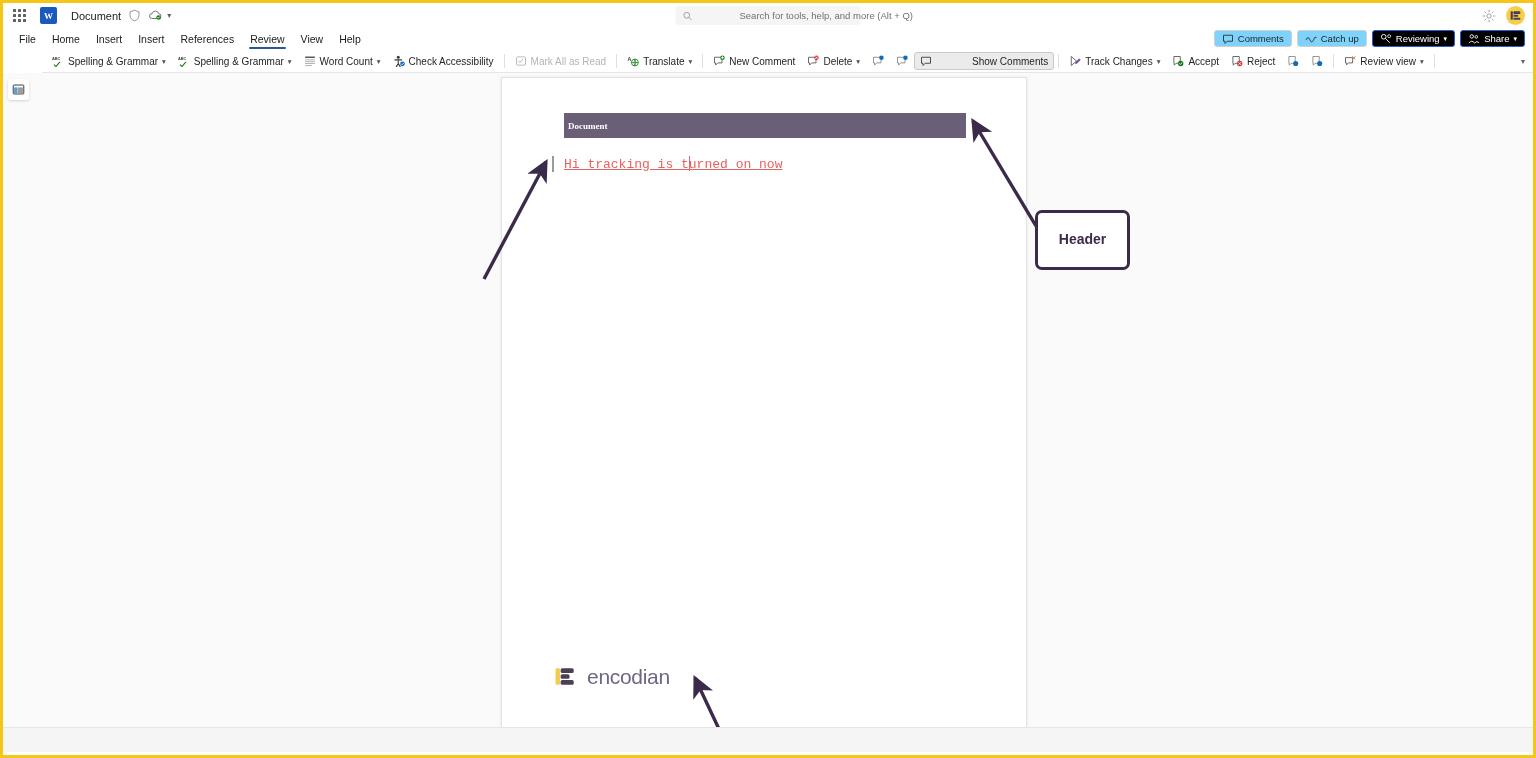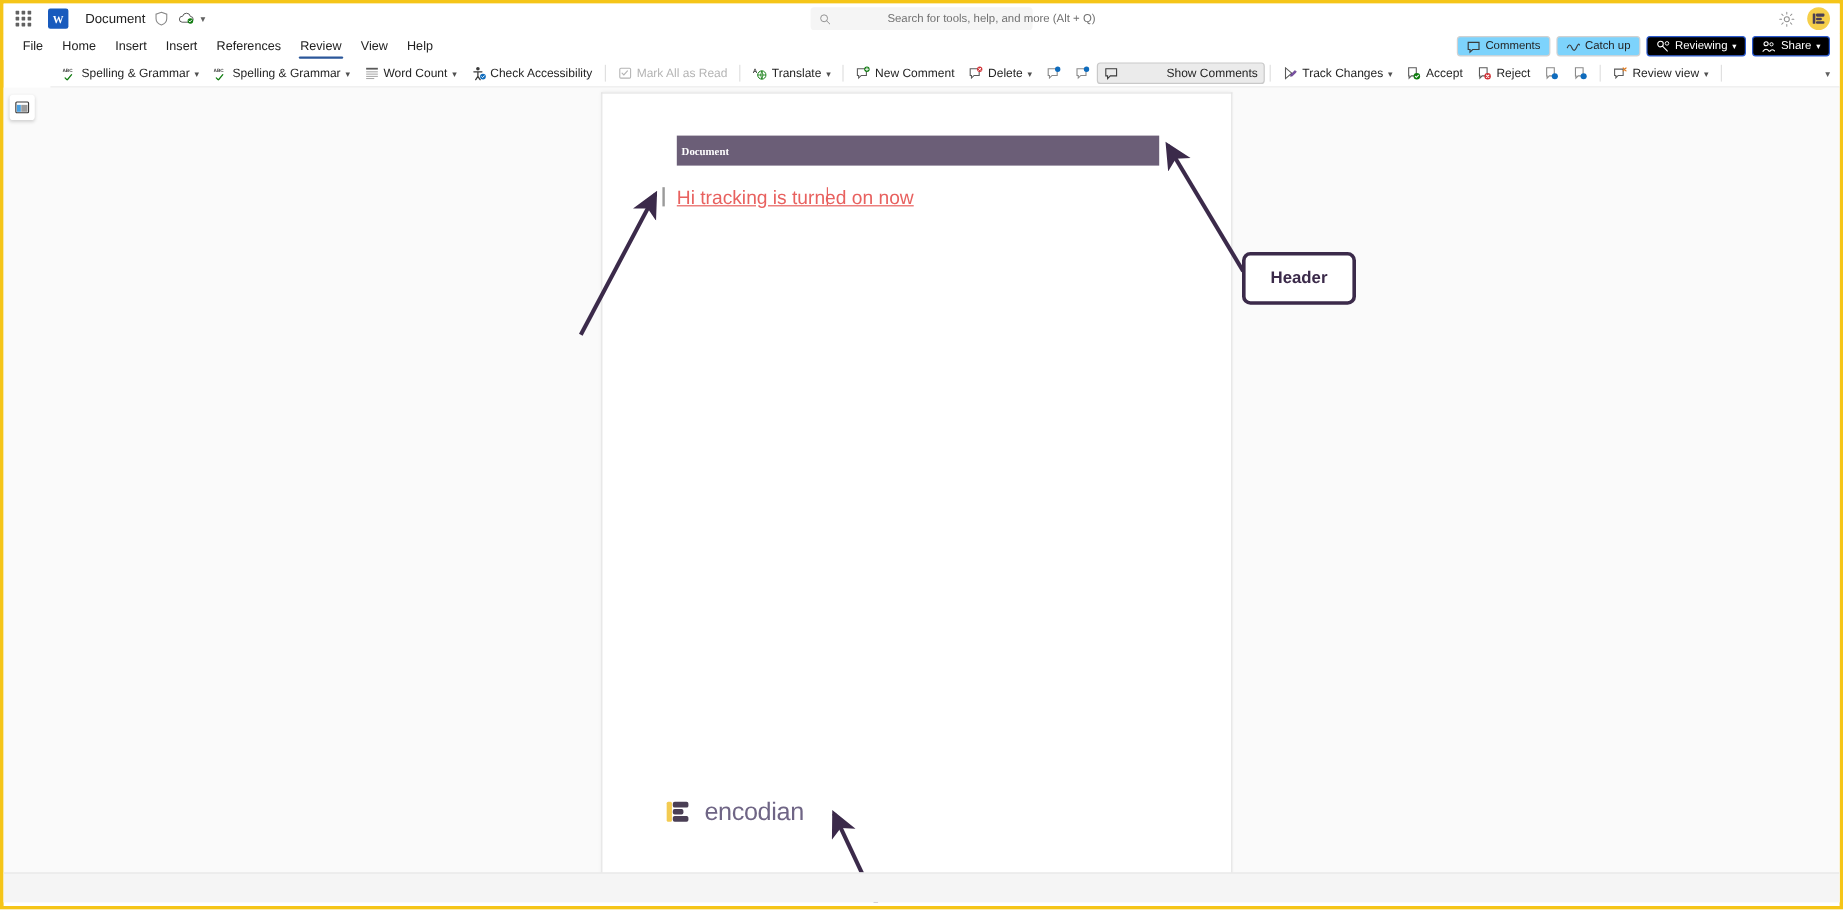--- a/index.html
+++ b/index.html
@@ -101,37 +101,37 @@
     box-shadow: 0 0 3px rgba(0,0,0,.07);
   }
   .doc-header-bar {
     position: absolute; left: 62px; top: 35px; width: 402px; height: 25px;
     background: #6b5e77; display: flex; align-items: center; padding-left: 4px;
   }
   .doc-header-bar span { font-size: 9px; font-weight: bold; color: #fff; font-family: "Liberation Serif", serif; }
 
   .change-bar { position: absolute; left: 50px; top: 78px; width: 1.6px; height: 16px; background: #9a9a9a; }
   .tracked-text {
-    position: absolute; left: 62px; top: 79px; font-size: 16px; color: #e8615f;
-    text-decoration: underline; white-space: nowrap; font-family: Liberation Sans, sans-serif;
+    position: absolute; left: 62px; top: 79px; font-size: 13px; color: #e8615f;
+    text-decoration: underline; white-space: nowrap; font-family: Liberation Mono, monospace;
   }
   .caret { position: absolute; left: 187px; top: 78px; width: 1.4px; height: 15px; background: #e8615f; }
 
   
   .footer-logo { position: absolute; left: 52px; top: 586px; display: flex; align-items: center; gap: 8px; }
   .footer-logo .word { font-size: 21px; color: #6f6585; letter-spacing: -0.3px; font-family: "Liberation Sans", sans-serif; }
 
   
   .callout {
     position: absolute; background: #fff; border: 3px solid #3b2a4a;
     border-radius: 7px; display: flex; align-items: center; justify-content: center;
     text-align: center; color: #3b2a4a; font-weight: bold; line-height: 1.25;
   }
   #callout-tracking { left: 370px; top: 182px; width: 110px; height: 64px; font-size: 14px; }
-  #callout-header   { left: 1032px; top: 137px; width: 95px; height: 44px; font-size: 14px; }
+  #callout-header   { left: 1032px; top: 137px; width: 95px; height: 60px; font-size: 14px; }
   .arrow-svg { position: absolute; left: 0; top: 0; pointer-events: none; }
 
   
   .statusbar {
     position: absolute; left: 0; right: 0; bottom: 0; height: 25px;
     background: #f5f5f5; border-top: 1px solid #e6e6e6;
   }
 </style>
 </head>
 <body>

